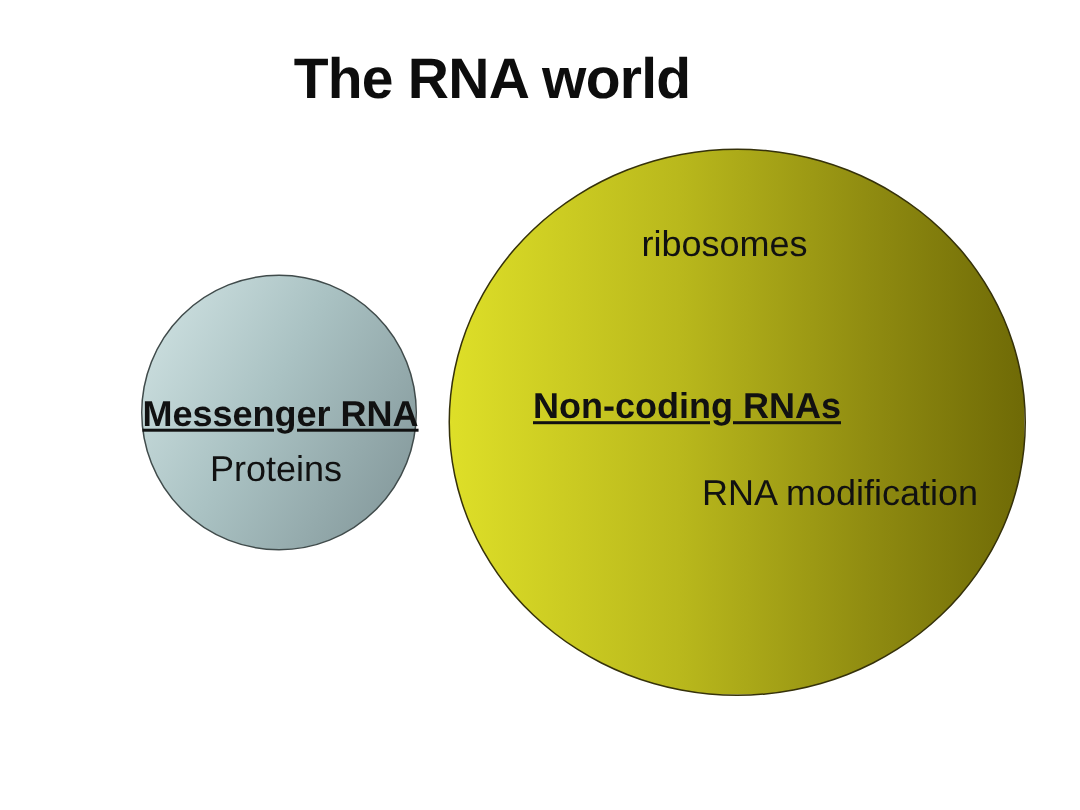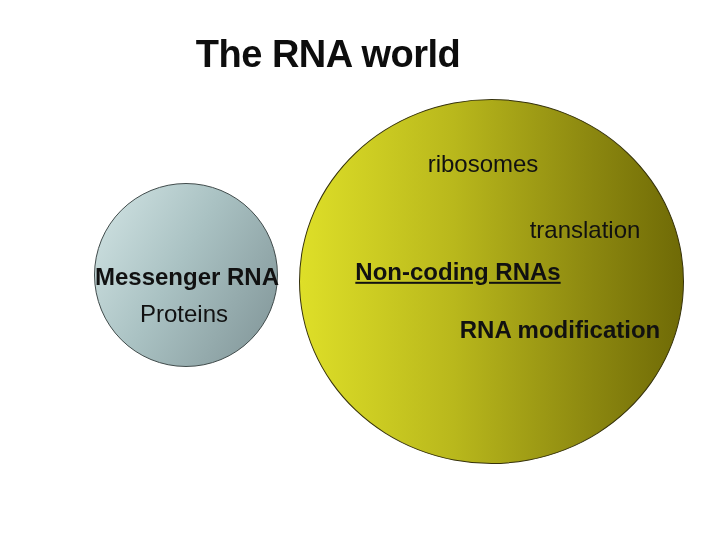--- a/index.html
+++ b/index.html
@@ -60,28 +60,27 @@
 <body>
 
 <div class="slide">
 
   <h1 class="title">The RNA world</h1>
 
   <div class="ellipse small"></div>
 
   <div class="ellipse big"></div>
 
-  <span class="lbl bold" style="left:187px; top:277px;">Messenger RNA</span>
+  <span class="lbl bold" style="left:187px; top:277px;text-decoration:underline;">Messenger RNA</span>
 
   <span class="lbl" style="left:184px; top:314px;">Proteins</span>
 
   <span class="lbl" style="left:483px; top:164px;">ribosomes</span>
 
 
-  <span class="lbl" style="left:585px; top:230px;">translation</span>
 
   <span class="lbl bold" style="left:458px; top:272px;text-decoration:underline;">Non-coding RNAs</span>
 
-  <span class="lbl" style="left:560px; top:330px;font-weight:bold;">RNA modification</span>
+  <span class="lbl" style="left:560px; top:330px;">RNA modification</span>
 
 
 
 </div>
 
 </body></html>

